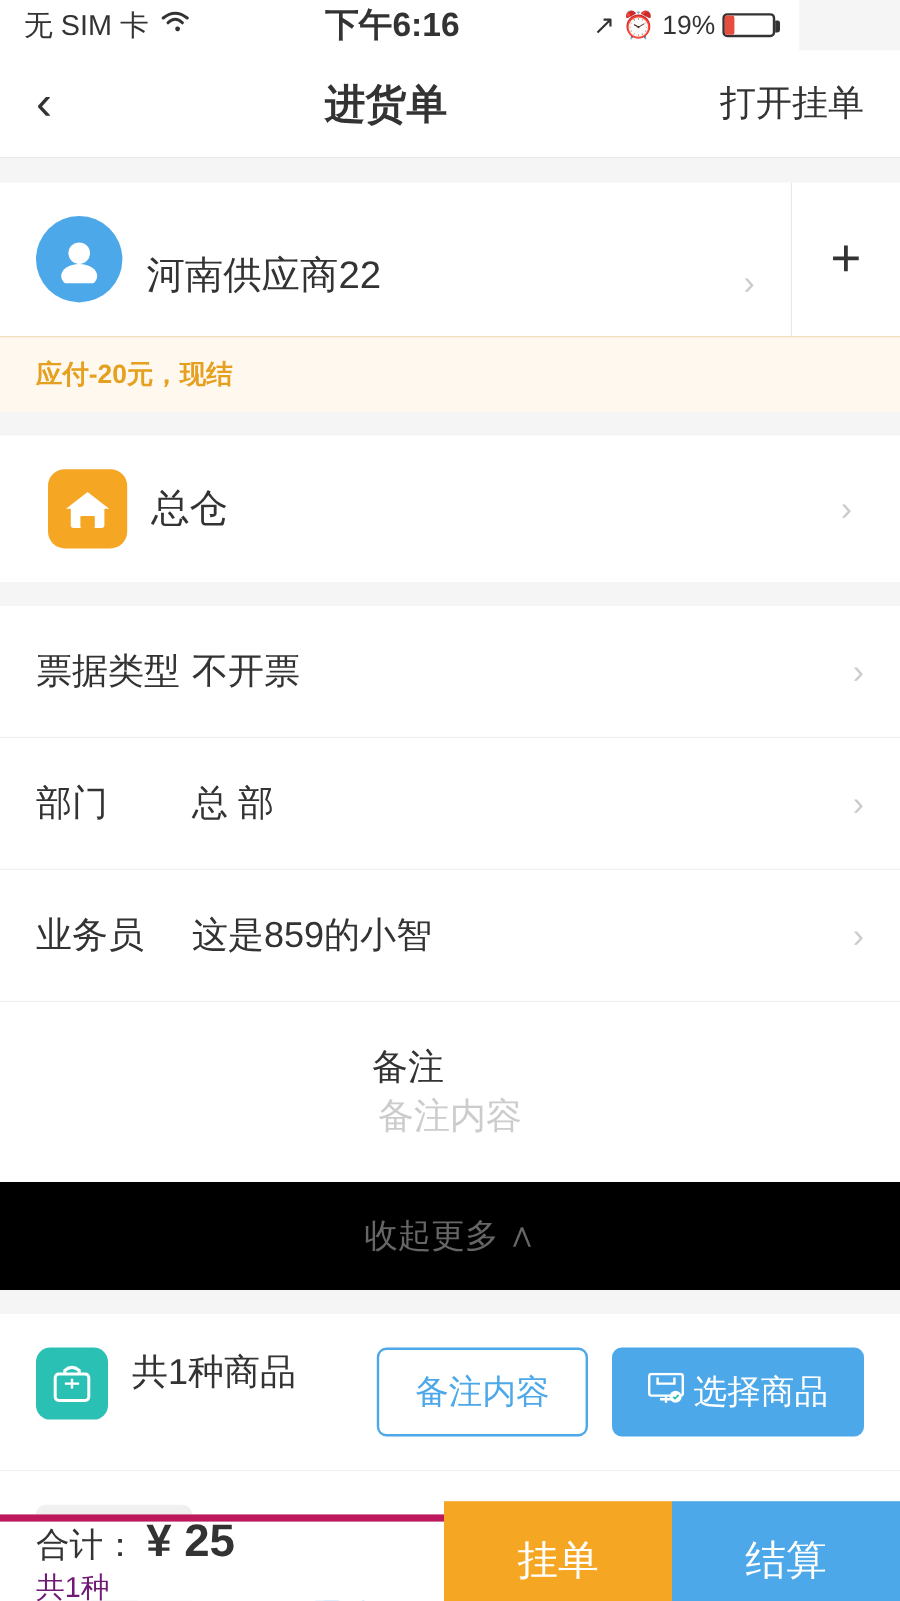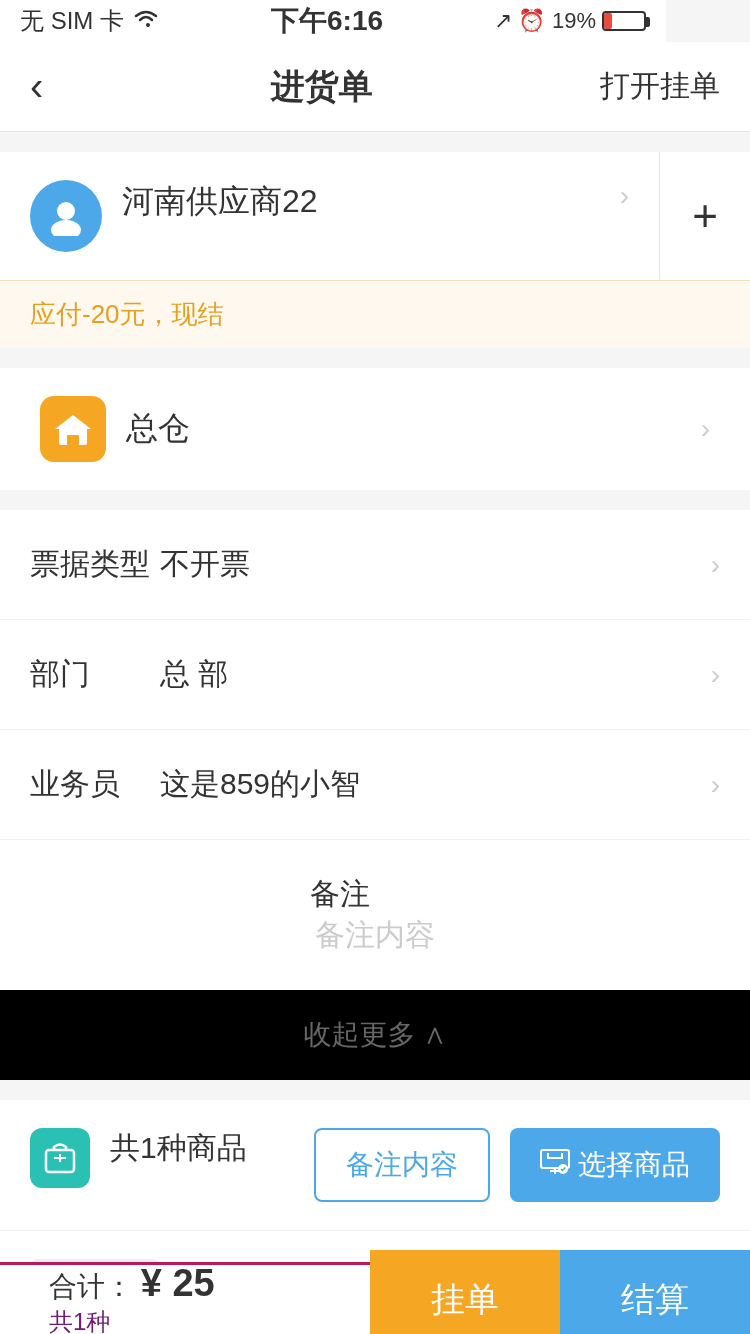--- a/index.html
+++ b/index.html
@@ -76,21 +76,21 @@
 
     
     .supplier-section {
       background: #fff;
       display: flex;
       align-items: center;
     }
     .supplier-main {
       flex: 1;
       display: flex;
-      align-items: flex-start;
+      align-items: flex-end;
       padding: 28px 30px;
       border-right: 1px solid #e8e8e8;
     }
     .supplier-avatar {
       width: 72px; height: 72px;
       background: #4ca8e8;
       border-radius: 50%;
       display: flex; align-items: center; justify-content: center;
       margin-right: 20px;
       flex-shrink: 0;
@@ -110,23 +110,24 @@
       align-items: center;
       justify-content: center;
       font-size: 44px;
       color: #333;
     }
 
     
     .hint-row {
       background: #fff8ee;
       padding: 16px 30px;
-      font-size: 26px;
+      font-size: 22px;
       color: #e6a020;
       border-top: 1px solid #f0e0c0;
+      font-weight: bold;
     }
 
     
     .form-section {
       background: #fff;
       margin-top: 20px;
     }
     .form-row {
       display: flex;
       align-items: center;
@@ -270,22 +271,21 @@
     
     .bottom-bar {
       position: fixed;
       bottom: 0;
       left: 0;
       width: 750px;
       height: 72px;
       display: flex;
       align-items: center;
       background: #fff;
-      border-top: 3px solid #be185d;
-      padding-left: 19px;
+      border-top: 6px solid #be185d;
     }
     .bottom-total {
       flex: 1;
       padding: 0 30px;
     }
     .total-main {
       font-size: 28px;
       color: #333;
     }
     .total-amount {

